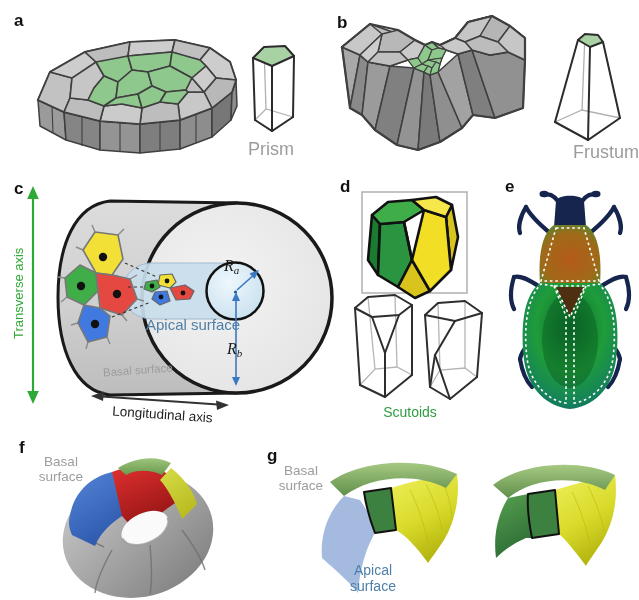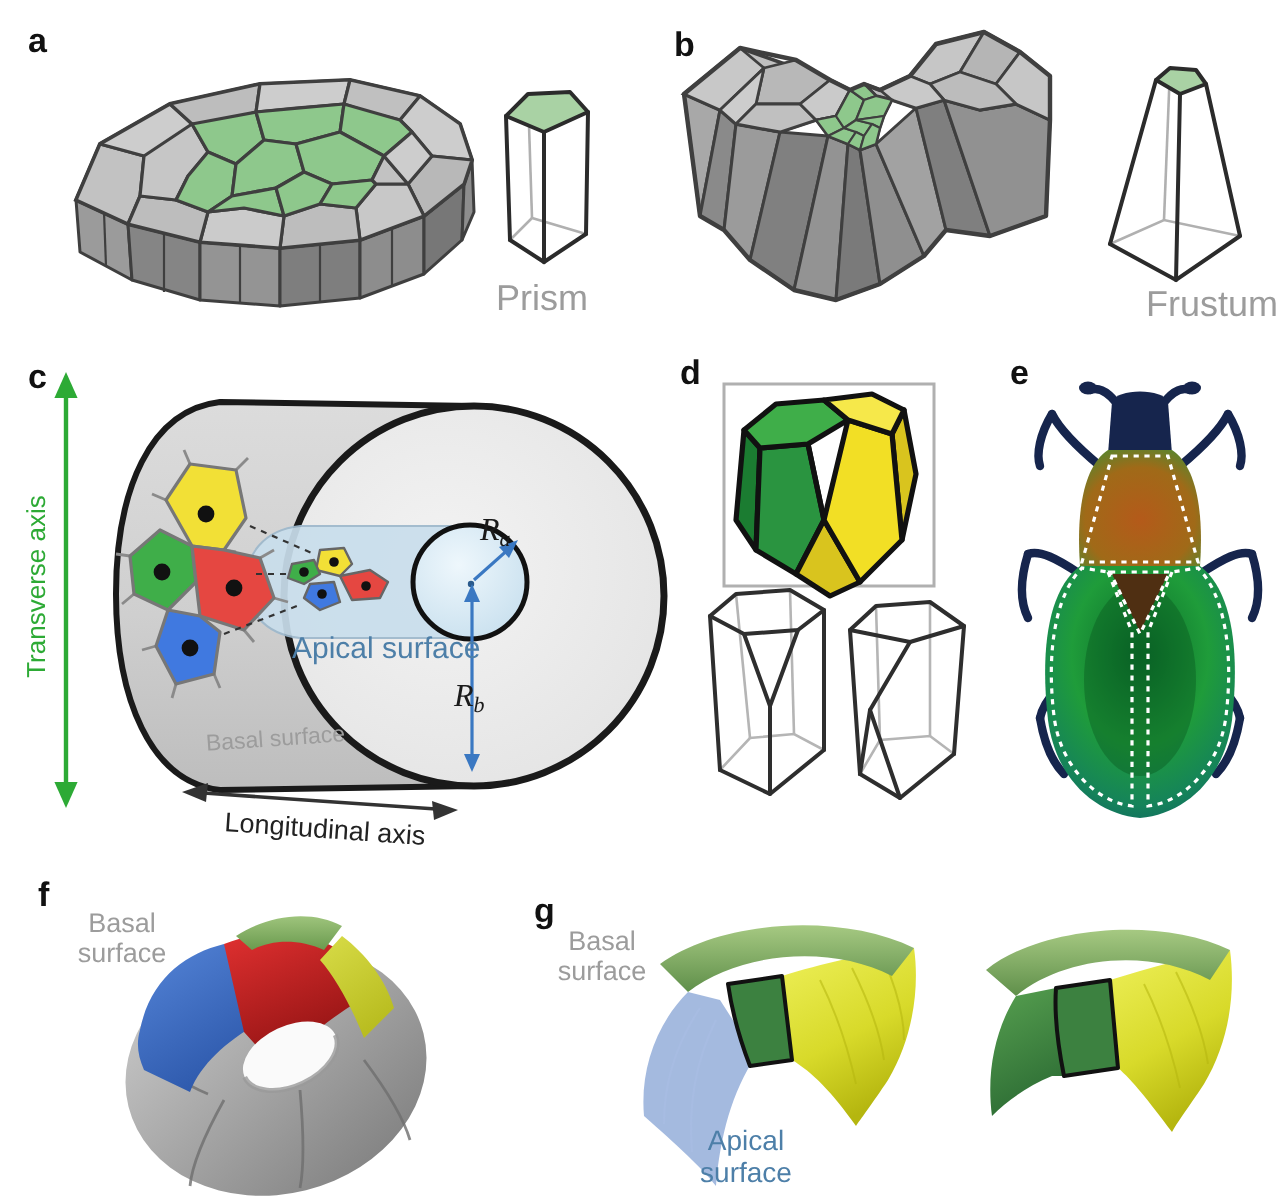--- a/index.html
+++ b/index.html
@@ -227,21 +227,21 @@
       <g>
         <line x1="102" y1="221.5" x2="218" y2="229.5" stroke="#333" stroke-width="1.8"></line>
         <path d="M91,221 L104,216.5 L103,226 Z" fill="#333"></path>
         <path d="M229,230 L216,225.5 L217,235 Z" fill="#333"></path>
       </g>
     </svg>
     <span class="lbl lbl-green" style="left:-36px;top:111px;width:110px;font-size:13px;text-align:center;transform:rotate(-90deg);">Transverse axis</span>
     <span class="lbl lbl-blue" style="left:146px;top:142px;font-size:15px;">Apical surface</span>
     <span class="lbl lbl-gray" style="left:103px;top:189px;font-size:11.5px;transform:rotate(-4deg);">Basal surface</span>
     <span class="lbl" style="left:95px;top:232px;width:135px;font-size:13.5px;color:#222;text-align:center;transform:rotate(4deg);">Longitudinal axis</span>
-    <span class="lbl radius-lbl" style="left:240px;top:82px;"><span>R</span><span class="sub">a</span></span>
+    <span class="lbl radius-lbl" style="left:224px;top:82px;"><span>R</span><span class="sub">a</span></span>
     <span class="lbl radius-lbl" style="left:227px;top:165px;"><span>R</span><span class="sub">b</span></span>
   </div>
 
   <div class="panel" style="left:335px;top:175px;width:165px;height:255px;">
     <span class="panel-letter" style="left:5px;top:3px;">d</span>
     <svg width="165" height="255" viewBox="0 0 165 255">
       <rect x="27" y="17" width="105" height="101" fill="#fff" stroke="#b0b0b0" stroke-width="1.5"></rect>
       <g stroke="#111" stroke-width="2.6" stroke-linejoin="round">
         <polygon points="37,40 45,49 43,100 33,85" fill="#1b7c31"></polygon>
         <polygon points="45,49 69,47 77,85 63,112 43,100" fill="#2a9440"></polygon>
@@ -276,20 +276,21 @@
         <g stroke="#2e2e2e" stroke-width="2" fill="none" stroke-linejoin="round" stroke-linecap="round">
           <path d="M90,140 L103,128 L130,126 L147,138 L120,146 Z"></path>
           <path d="M90,140 L95,212"></path>
             <path d="M147,138 L142,202"></path>
           <path d="M120,146 L100,180 L115,224"></path>
             <path d="M100,180 L95,212"></path>
           <path d="M95,212 L115,224 L142,202"></path>
         </g>
       </g>
     </svg>
+    <span class="lbl lbl-center" style="left:20px;top:230px;width:110px;font-size:14px;color:var(--scutoid_text_green);">Scutoids</span>
   </div>
 
   <div class="panel" style="left:500px;top:175px;width:139px;height:255px;">
     <span class="panel-letter" style="left:5px;top:3px;">e</span>
     <svg width="139" height="255" viewBox="0 0 139 255">
       <defs>
         <radialGradient id="elytraGrad" cx="0.5" cy="0.35" r="0.8">
           <stop offset="0" stop-color="#0a6a2a"></stop>
             <stop offset="0.45" stop-color="#1f9c3a"></stop>
           <stop offset="0.75" stop-color="#15835a"></stop>

